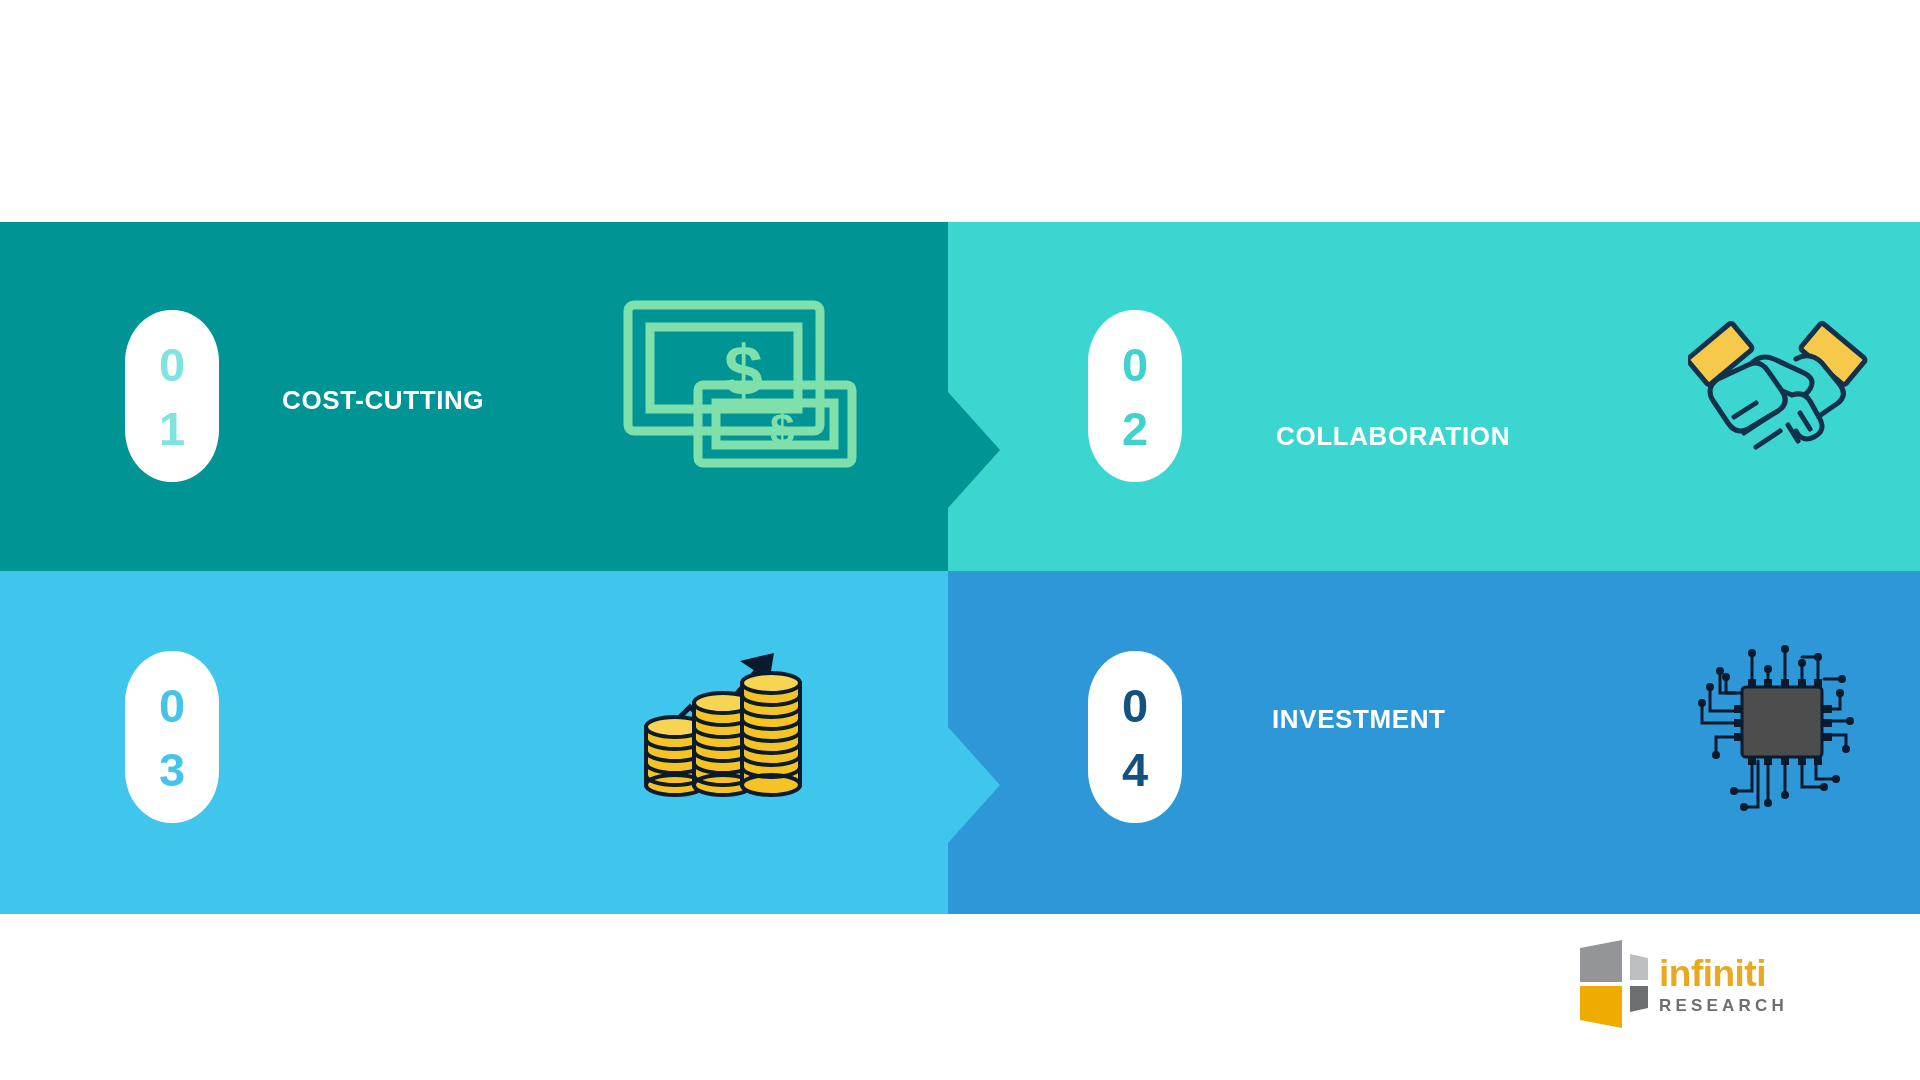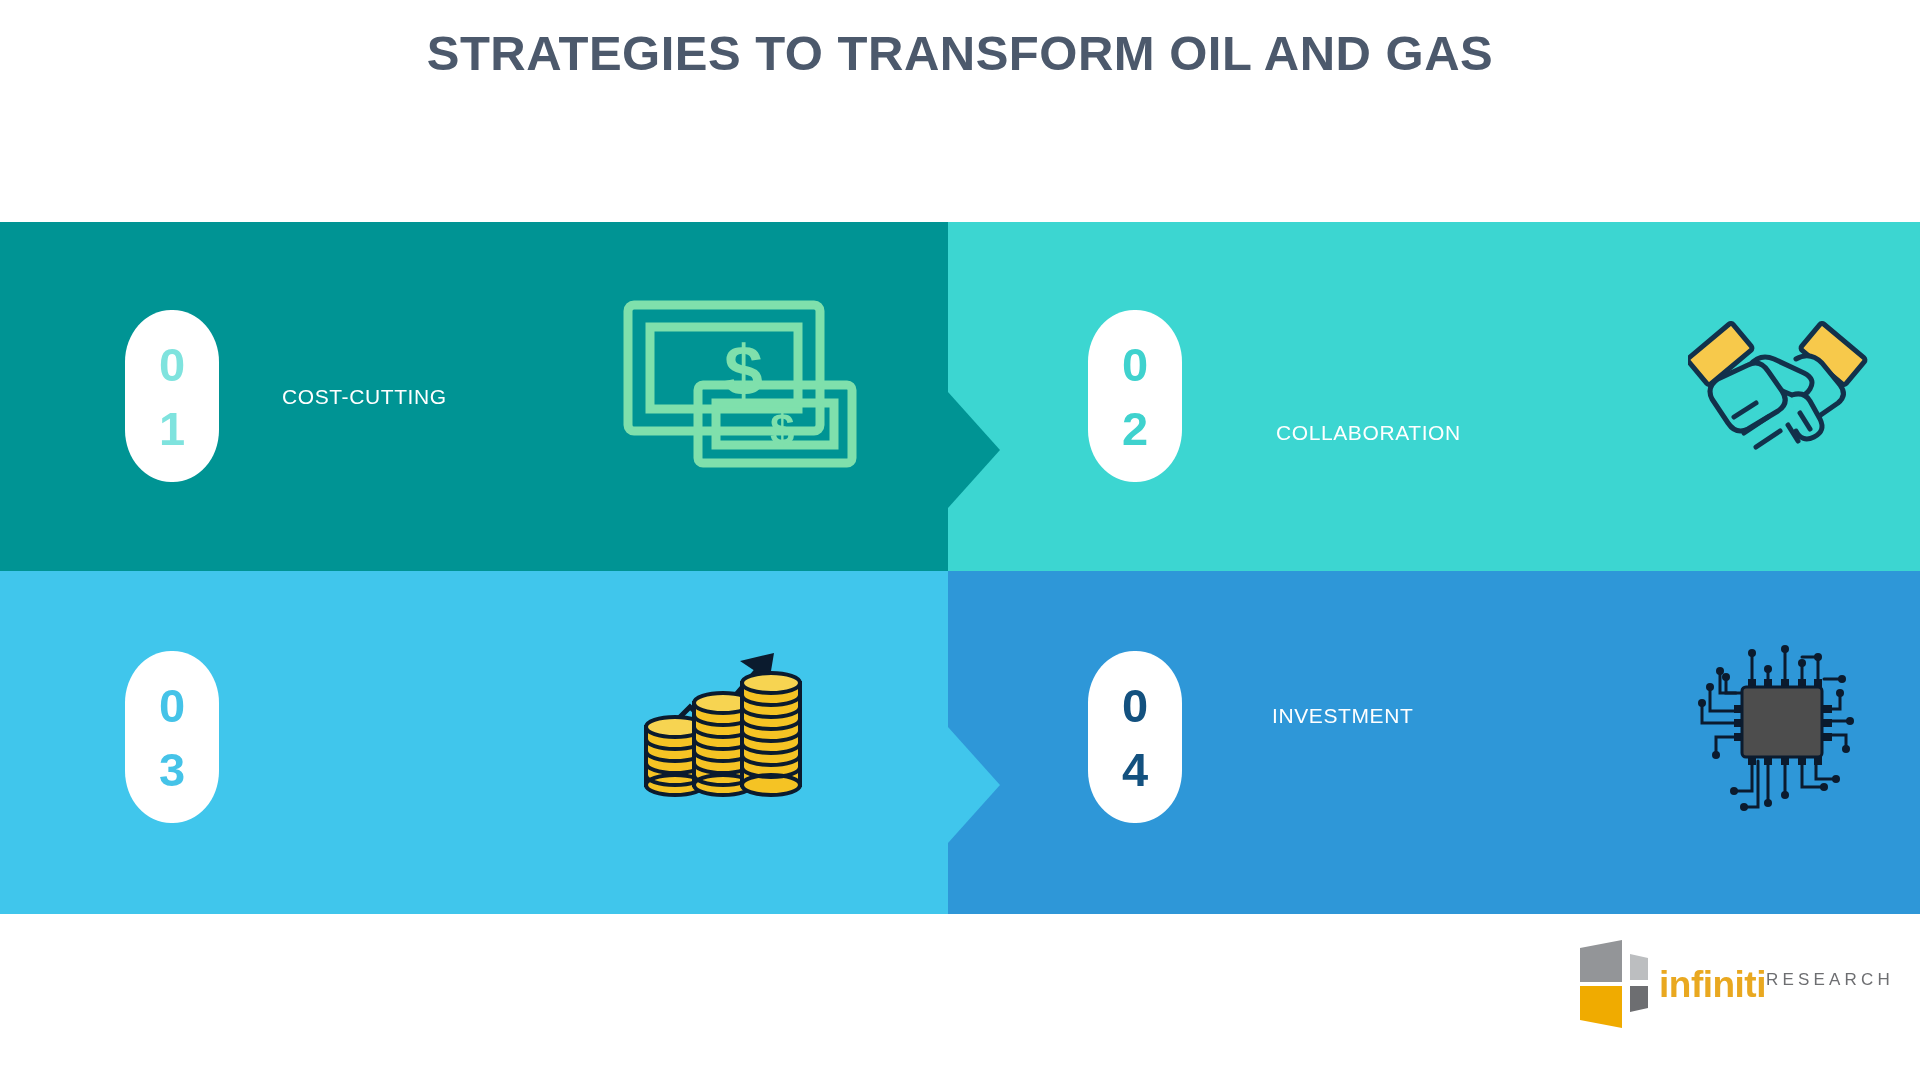--- a/index.html
+++ b/index.html
@@ -30,43 +30,42 @@
       border-bottom:58px solid transparent; border-left:52px solid #40c6ec; }
 
   
   .badge{ position:absolute; width:94px; height:172px; background:#ffffff;
      border-radius:46px/52px; display:flex; flex-direction:column;
      align-items:center; justify-content:center; line-height:1.0; }
   .badge span{ font-size:47px; font-weight:bold; display:block; }
   .badge .d1{ margin-bottom:17px; }
 
   
-  .label{ position:absolute; color:#ffffff; font-size:21px;
-     font-weight:normal; letter-spacing:.6px; line-height:1.42;
+  .label{ position:absolute; color:#ffffff; font-size:26px;
+     font-weight:bold; letter-spacing:.6px; line-height:1.42;
      text-transform:uppercase; }
 
   .icon-box{ position:absolute; }
 
   
   .logo{ position:absolute; left:1578px; top:940px;
      display:flex; align-items:center; }
   .logo-mark{ position:relative; width:72px; height:88px; margin-right:9px; }
-  .logo-txt{ display:flex; flex-direction:row; justify-content:flex-start; }
+  .logo-txt{ display:flex; flex-direction:column; justify-content:flex-start; }
   .logo-name{ font-size:37px; font-weight:bold; color:#e9a820;
      letter-spacing:-0.5px; line-height:1; }
-  .logo-sub{ font-size:17px; font-weight:normal; color:#6d6e71;
+  .logo-sub{ font-size:17px; font-weight:bold; color:#6d6e71;
      letter-spacing:4.2px; line-height:1; margin-top:5px; }
 </style>
 </head>
 <body>
 
 <div class="page">
 
   <div class="title-wrap">
-    <div class="title">STRATEGIES TO TRANSFORM OIL AND GAS</div>
   </div>
 
   <div class="grid">
 
     <div class="panel p1">
       <div class="badge" style="left:125px; top:88px;">
         <span class="d1" style="color:#7fe3de;">0</span>
         <span style="color:#7fe3de;">1</span>
       </div>
       <div class="label" style="left:282px; top:160px; width:290px;">COST-CUTTING</div>

